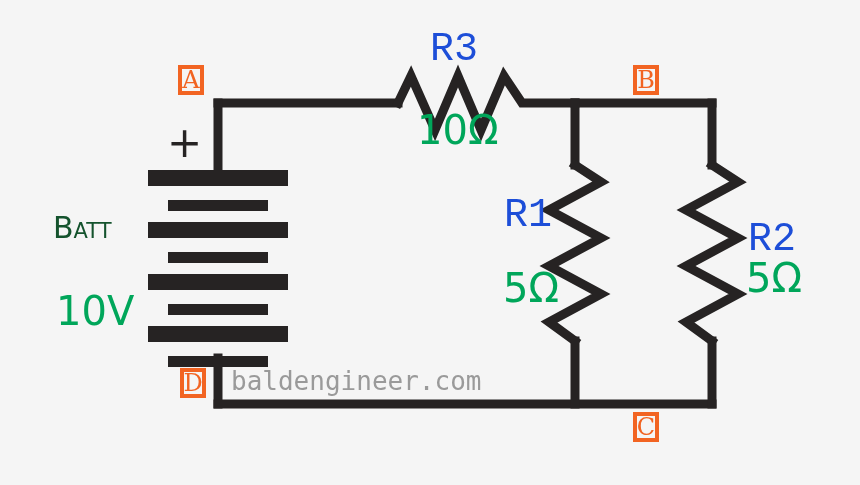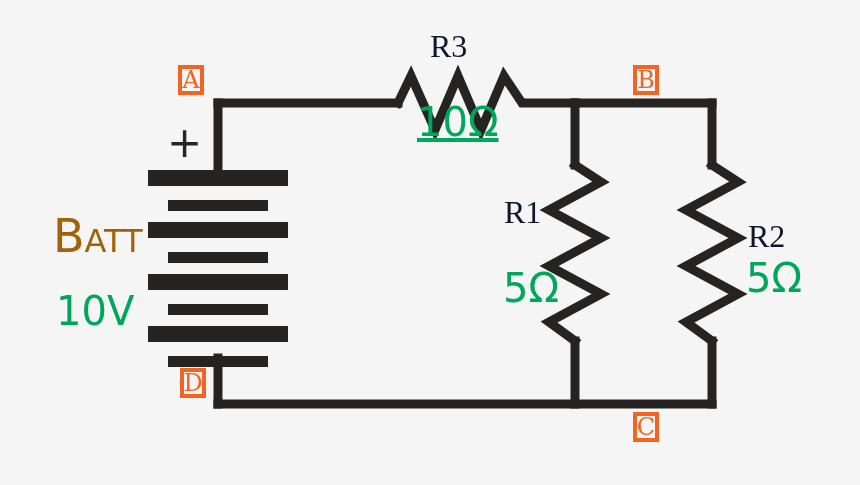--- a/index.html
+++ b/index.html
@@ -21,32 +21,32 @@
     top: 0;
     width: 860px;
     height: 485px;
   }
   .lbl {
     position: absolute;
     white-space: pre;
     line-height: 1;
   }
   .comp-name {
-    color: #0f172a;
-    font-size: 32px;
-    font-family: Liberation Serif, serif;
+    color: #1d4ed8;
+    font-size: 40px;
+    font-family: Liberation Mono, monospace;
   }
   .comp-val {
     color: #00a65a;
     font-size: 40px;
     font-family: "DejaVu Sans", sans-serif;
   }
   .batt-name {
-    color: #a16207;
-    font-size: 46px;
+    color: #14532d;
+    font-size: 30px;
     font-variant: small-caps;
     letter-spacing: 0px;
   }
   .plus-sign {
     color: #262323;
     font-size: 42px;
     font-weight: 500;
   }
   .node-box {
     position: absolute;
@@ -115,22 +115,23 @@
   <div class="node-box" style="left:178px; top:65px;">A</div>
   <div class="node-box" style="left:633px; top:65px;">B</div>
   <div class="node-box" style="left:633px; top:412px;">C</div>
   <div class="node-box" style="left:180px; top:368px;">D</div>
 
   <div class="lbl plus-sign" style="left:167px; top:122px;">+</div>
   <div class="lbl batt-name" style="left:53px; top:213px;">Batt</div>
   <div class="lbl comp-val" style="left:56px; top:272px;margin-top:19px;">10V</div>
 
   <div class="lbl comp-name" style="left:430px; top:30px;">R3</div>
-  <div class="lbl comp-val" style="left:417px; top:102px;text-decoration:underline;">10Ω</div>
+  <div class="lbl comp-val" style="left:417px; top:110px;">10Ω</div>
 
   <div class="lbl comp-name" style="left:504px; top:196px;">R1</div>
   <div class="lbl comp-val" style="left:503px; top:268px;">5Ω</div>
 
   <div class="lbl comp-name" style="left:748px; top:196px;margin-top:24px;">R2</div>
   <div class="lbl comp-val" style="left:746px; top:258px;">5Ω</div>
 
+  <div class="lbl watermark" style="left:231px; top:368px;">baldengineer.com</div>
 
 </div>
 
 </body></html>

